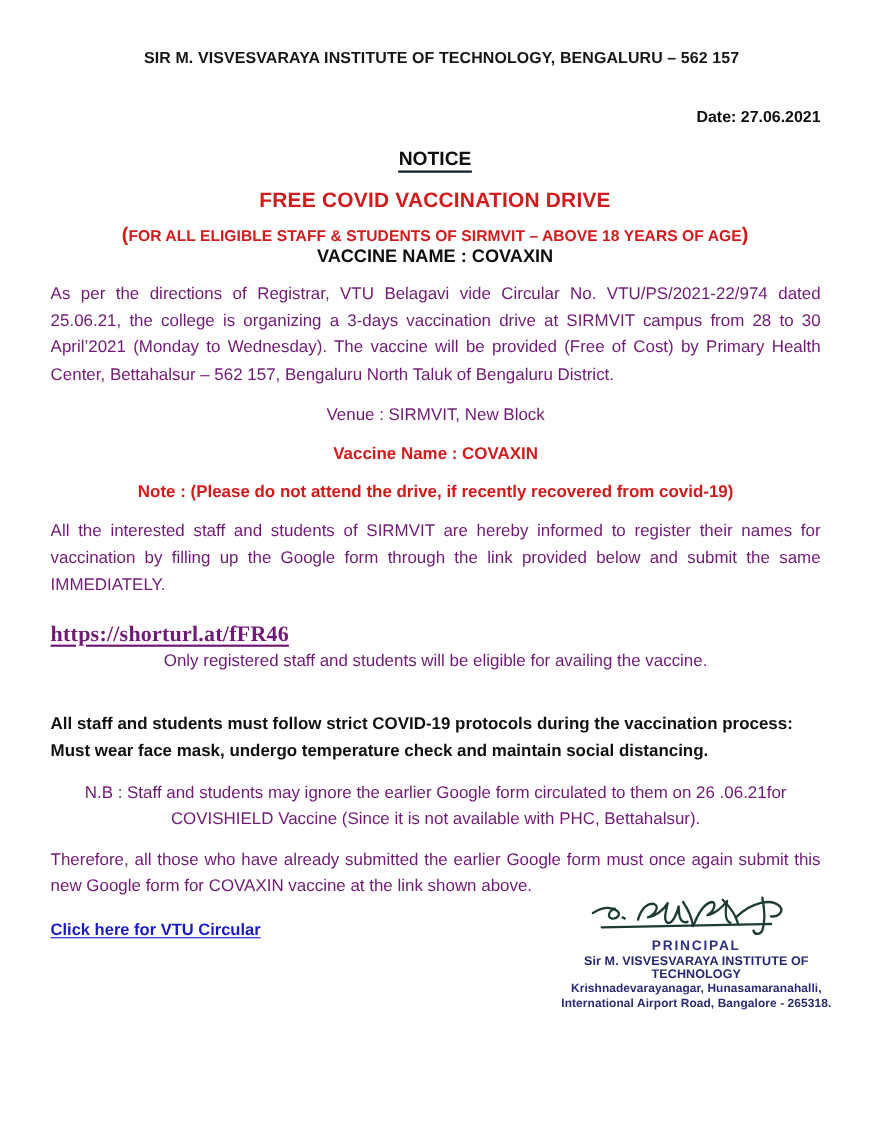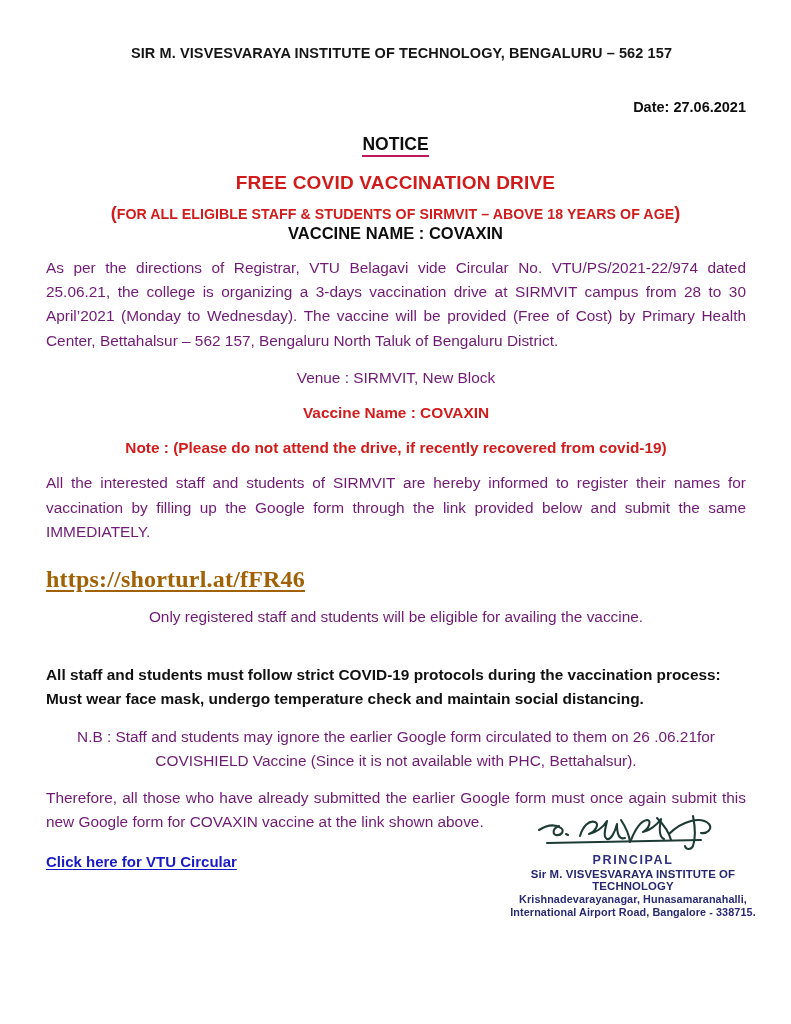--- a/index.html
+++ b/index.html
@@ -47,21 +47,21 @@
     position: absolute;
     top: 134px;
     left: 0;
     right: 0;
     text-align: center;
     font-size: 17.5px;
     font-weight: bold;
     color: #0e0e0e;
   }
   .notice-title span {
-    border-bottom: 2px solid #be185d;
+    border-bottom: 2px solid #0f172a;
     padding-bottom: 1px;
   }
 
   .drive-title {
     position: absolute;
     top: 172px;
     left: 0;
     right: 0;
     text-align: center;
     font-size: 19px;
@@ -120,26 +120,26 @@
   }
   .para.red {
     color: #d01c1c;
     font-weight: bold;
   }
   .tight { margin-bottom: 11px; }
 
   .url-link {
     display: inline-block;
     font-family: "Liberation Serif", serif;
-    font-size: 24px;
-    font-weight: bold;
-    color: #a16207;
+    font-size: 20px;
+    font-weight: bold;
+    color: #701a75;
     text-decoration: underline;
     text-underline-offset: 3px;
-    margin: 9px 0 12px 0;
+    margin: 9px 0 0 0;
     letter-spacing: 0.2px;
   }
 
   .circular-link {
     display: inline-block;
     font-size: 15px;
     font-weight: bold;
     color: #1a1ac4;
     text-decoration: underline;
     text-underline-offset: 2px;
@@ -247,17 +247,17 @@
           <path d="M136 22 C142 16, 150 11, 158 9 C166 7, 172 8, 176 12 C180 17, 174 22, 168 21"></path>
           <path d="M160 4 C162 14, 163 25, 160 34 C158 38, 153 38, 152 34"></path>
           <path d="M14 31 L168 28"></path>
         </g>
       </svg>
     </div>
     <div class="stamp">
       <div class="stamp-principal">PRINCIPAL</div>
       <div class="stamp-l2">Sir M. VISVESVARAYA INSTITUTE OF TECHNOLOGY</div>
       <div class="stamp-l3">Krishnadevarayanagar, Hunasamaranahalli,</div>
-      <div class="stamp-l4">International Airport Road, Bangalore - 338715.</div>
+      <div class="stamp-l4">International Airport Road, Bangalore - 265318.</div>
     </div>
   </div>
 
 </div>
 
 </body></html>

